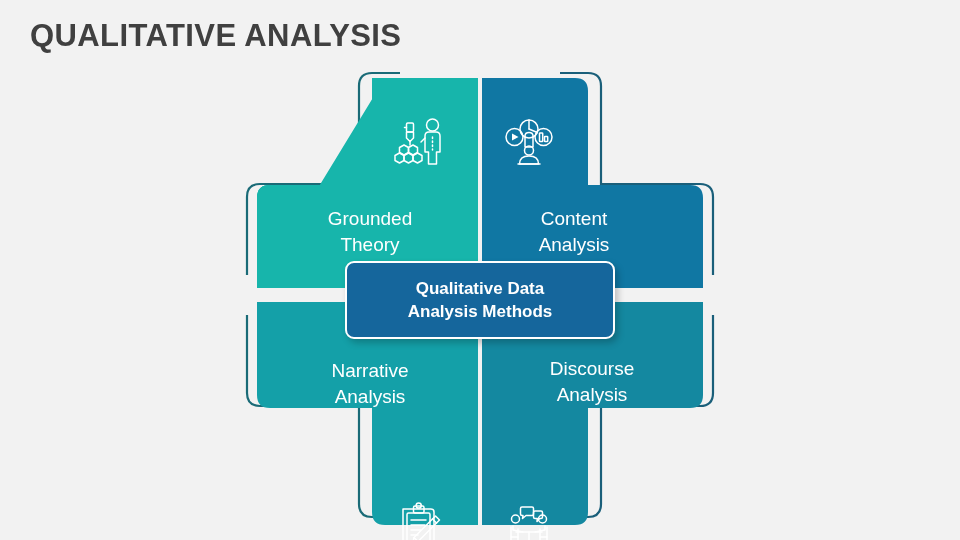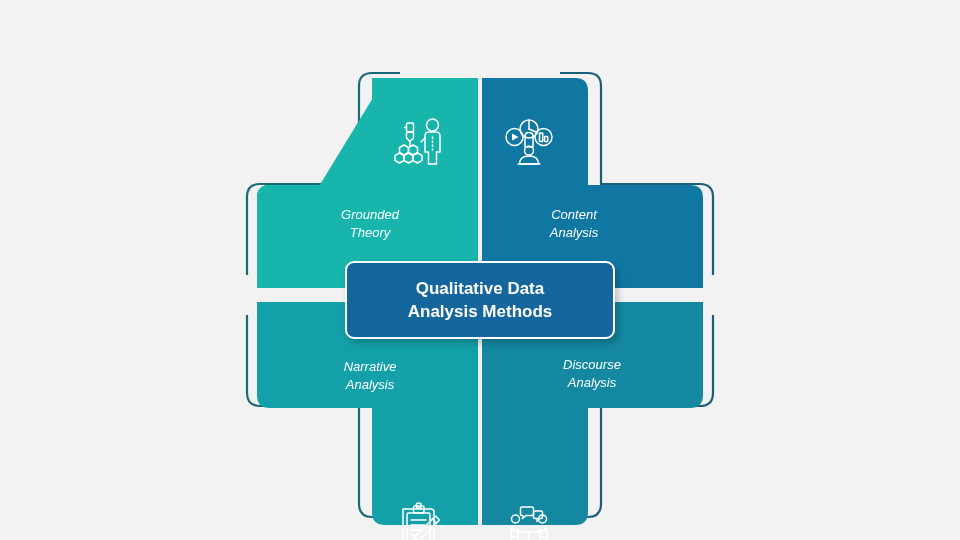--- a/index.html
+++ b/index.html
@@ -63,26 +63,25 @@
   
   .quad {
     position: absolute;
     overflow: visible;
   }
   .quad svg { display: block; overflow: visible; }
 
   .quad-label {
     position: absolute;
     color: #ffffff;
-    font-size: 13px;
+    font-size: 19px;
     line-height: 1.38;
     text-align: center;
     white-space: pre-line;
     pointer-events: none;
-    font-style: italic;
   }
 
   .quad-icon {
     position: absolute;
     width: 56px;
     height: 56px;
   }
   .quad-icon svg {
     width: 56px;
     height: 56px;
@@ -124,20 +123,21 @@
     line-height: 1.38;
     text-align: center;
     white-space: pre-line;
   }
 </style>
 </head>
 <body>
 
 <div id="slide">
 
+  <div id="page-title">QUALITATIVE ANALYSIS</div>
 
   <div id="diagram">
 
     <svg class="outline-svg" viewBox="0 0 500 470">
 
       <path d="M 170 13 L 142 13 Q 129 13 129 26 L 129 124 L 30 124 Q 17 124 17 137 L 17 215" stroke="#1a6b77"></path>
 
       <path d="M 330 13 L 358 13 Q 371 13 371 26 L 371 124 L 470 124 Q 483 124 483 137 L 483 215" stroke="#1a5f7a"></path>
 
       <path d="M 17 255 L 17 333 Q 17 346 30 346 L 129 346 L 129 444 Q 129 457 142 457 L 170 457" stroke="#1a6b77"></path>

